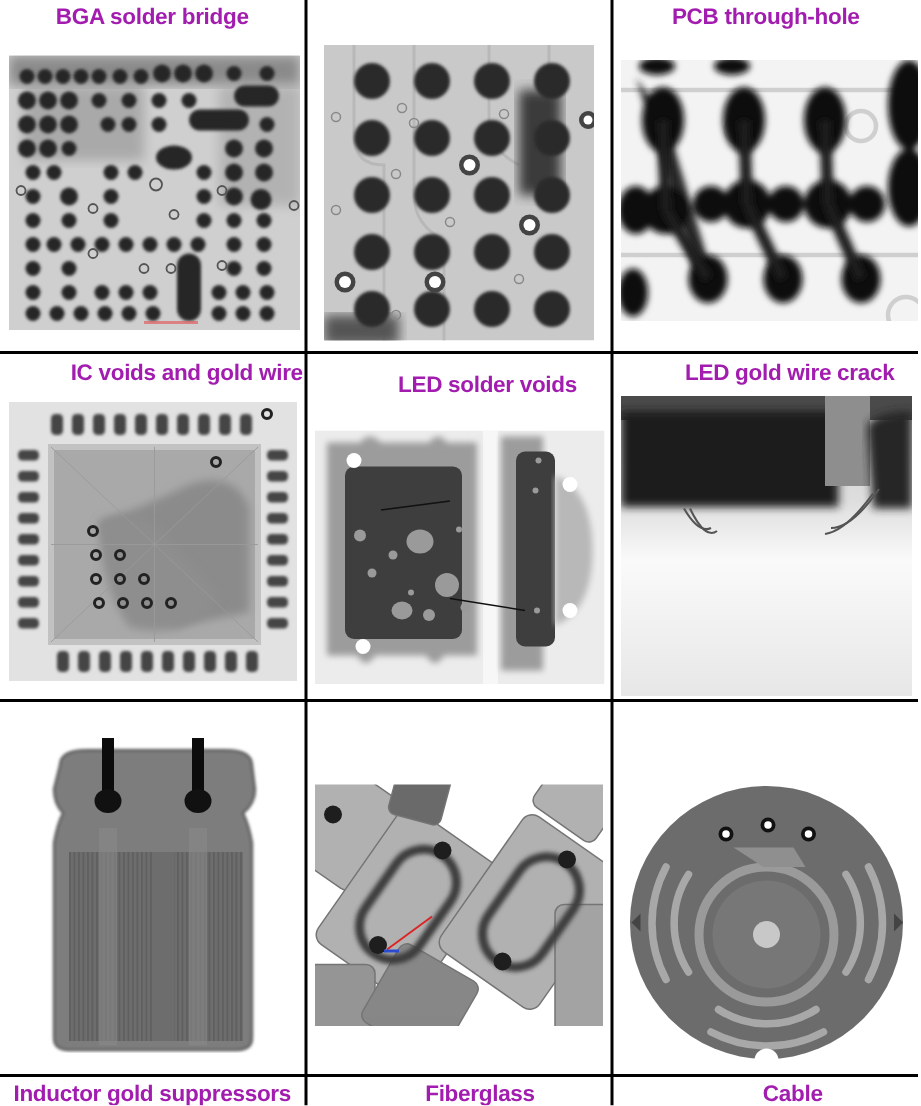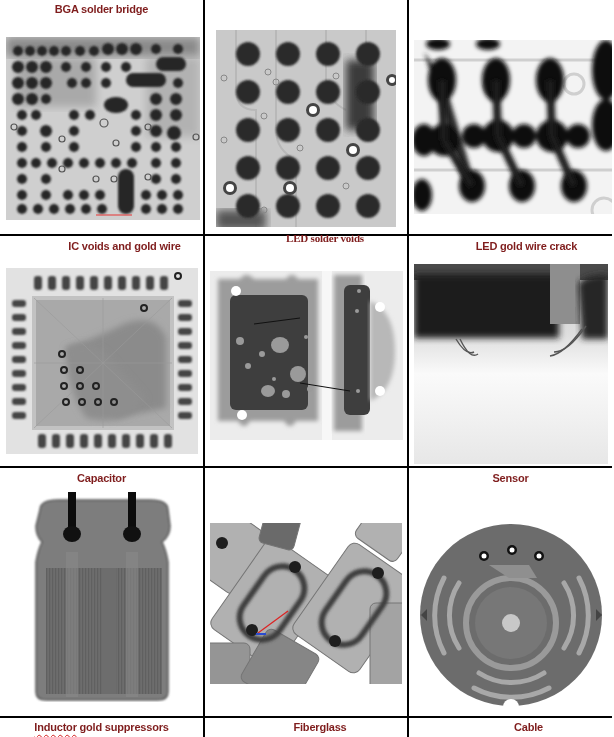--- a/index.html
+++ b/index.html
@@ -1,21 +1,21 @@
 <!DOCTYPE html>
 <html><head>
 <meta charset="utf-8">
 <style>
   html, body { margin:0; padding:0; background:#ffffff; }
   body { width:614px; height:737px; overflow:hidden; position:relative; font-family:"Liberation Sans", sans-serif; }
   .grid { position:absolute; left:0; top:0; width:612px; }
   .vline { position:absolute; width:2px; background:#000; }
   .hline { position:absolute; height:2px; background:#000; }
   .cell { position:absolute; overflow:hidden; }
-  .cap { position:absolute; left:0; right:0; text-align:center; font-weight:bold; font-size:11px; color:#7f1d1d; letter-spacing:-0.2px; }
+  .cap { position:absolute; left:0; right:0; text-align:center; font-weight:bold; font-size:15px; color:#a21caf; letter-spacing:-0.2px; }
   .squig { text-decoration: underline wavy #d21a1a; text-decoration-thickness:1px; text-underline-offset:3px; }
   .img { position:absolute; }
   svg { display:block; }
 </style>
 </head>
 <body>
 
 <div class="grid">
 
   <div class="vline" style="left:203px; top:0; height:737px;"></div>
@@ -207,20 +207,21 @@
             <circle cx="8" cy="110" r="3"></circle>
             <circle cx="84" cy="118" r="3"></circle>
             <circle cx="130" cy="156" r="3"></circle>
             <circle cx="48" cy="180" r="3"></circle>
         </g>
       </svg>
     </div>
   </div>
 
   <div class="cell" style="left:409px; top:0; width:203px; height:234px;">
+    <div class="cap" style="top:3px;">PCB through-hole</div>
     <div class="img" style="left:5px; top:40px; width:198px; height:174px;">
       <svg width="198" height="174" viewBox="0 0 198 174">
         <defs>
             <filter id="b3">
               <feGaussianBlur stdDeviation="2.2"></feGaussianBlur>
             </filter>
           </defs>
         <rect width="198" height="174" fill="#f3f3f3"></rect>
         <g stroke="#cfcfcf" stroke-width="3" fill="none">
           <path d="M0 20 H198"></path>
@@ -335,21 +336,21 @@
             <circle cx="76" cy="134" r="3"></circle>
             <circle cx="92" cy="134" r="3"></circle>
             <circle cx="108" cy="134" r="3"></circle>
             <circle cx="138" cy="40" r="3"></circle>
             <circle cx="172" cy="8" r="3"></circle>
         </g>
       </svg>
     </div>
   </div>
 
-  <div class="cell" style="left:205px; top:228px; width:240px; height:230px;font-family:Liberation Serif, serif;">
+  <div class="cell" style="left:205px; top:244px; width:240px; height:230px;">
     <div class="cap" style="top:4px;">LED solder voids</div>
     <div class="img" style="left:5px; top:43px; width:193px; height:169px;">
       <svg width="193" height="169" viewBox="0 0 193 169">
         <defs>
             <filter id="b5">
               <feGaussianBlur stdDeviation="2"></feGaussianBlur>
             </filter>
           </defs>
         <rect width="193" height="169" fill="#ececec"></rect>
         <rect x="112" y="0" width="10" height="169" fill="#f7f7f7"></rect>
@@ -411,21 +412,20 @@
           <path d="M42 75 Q52 92 60 88"></path>
             <path d="M46 75 Q56 96 64 90"></path>
           <path d="M168 65 Q150 90 136 92"></path>
             <path d="M172 62 Q154 88 140 88"></path>
         </g>
       </svg>
     </div>
   </div>
 
   <div class="cell" style="left:0; top:468px; width:203px; height:248px;">
-    <div class="cap" style="top:4px;">Capacitor</div>
     <div class="img" style="left:28px; top:24px; width:150px; height:210px;">
       <svg width="150" height="210" viewBox="0 0 150 210">
         <defs>
           <filter id="b7">
               <feGaussianBlur stdDeviation="1"></feGaussianBlur>
             </filter>
           <pattern id="p7" width="3" height="10" patternUnits="userSpaceOnUse">
               <rect width="1.2" height="10" fill="#555"></rect>
             </pattern>
         </defs>
@@ -473,21 +473,20 @@
             <circle cx="125" cy="118" r="6"></circle>
             <circle cx="12" cy="20" r="6"></circle>
         </g>
         <line x1="48" y1="110" x2="78" y2="88" stroke="#d22" stroke-width="1.2"></line>
         <rect x="46" y="110" width="10" height="2" fill="#2a4bd0"></rect>
       </svg>
     </div>
   </div>
 
   <div class="cell" style="left:409px; top:468px; width:203px; height:248px;">
-    <div class="cap" style="top:4px;">Sensor</div>
     <div class="img" style="left:10px; top:55px; width:185px; height:185px;">
       <svg width="185" height="185" viewBox="0 0 185 185">
         <circle cx="92" cy="92" r="91" fill="#6c6c6c"></circle>
         <g fill="none" stroke="#a8a8a8" stroke-width="5" stroke-linecap="round">
           <path d="M25 55 A80 80 0 0 0 25 130"></path>
             <path d="M160 55 A80 80 0 0 1 160 130"></path>
           <path d="M40 60 A60 60 0 0 0 40 125"></path>
             <path d="M145 60 A60 60 0 0 1 145 125"></path>
           <path d="M55 165 A80 80 0 0 0 130 165"></path>
             <path d="M60 150 A60 60 0 0 0 125 150"></path>

